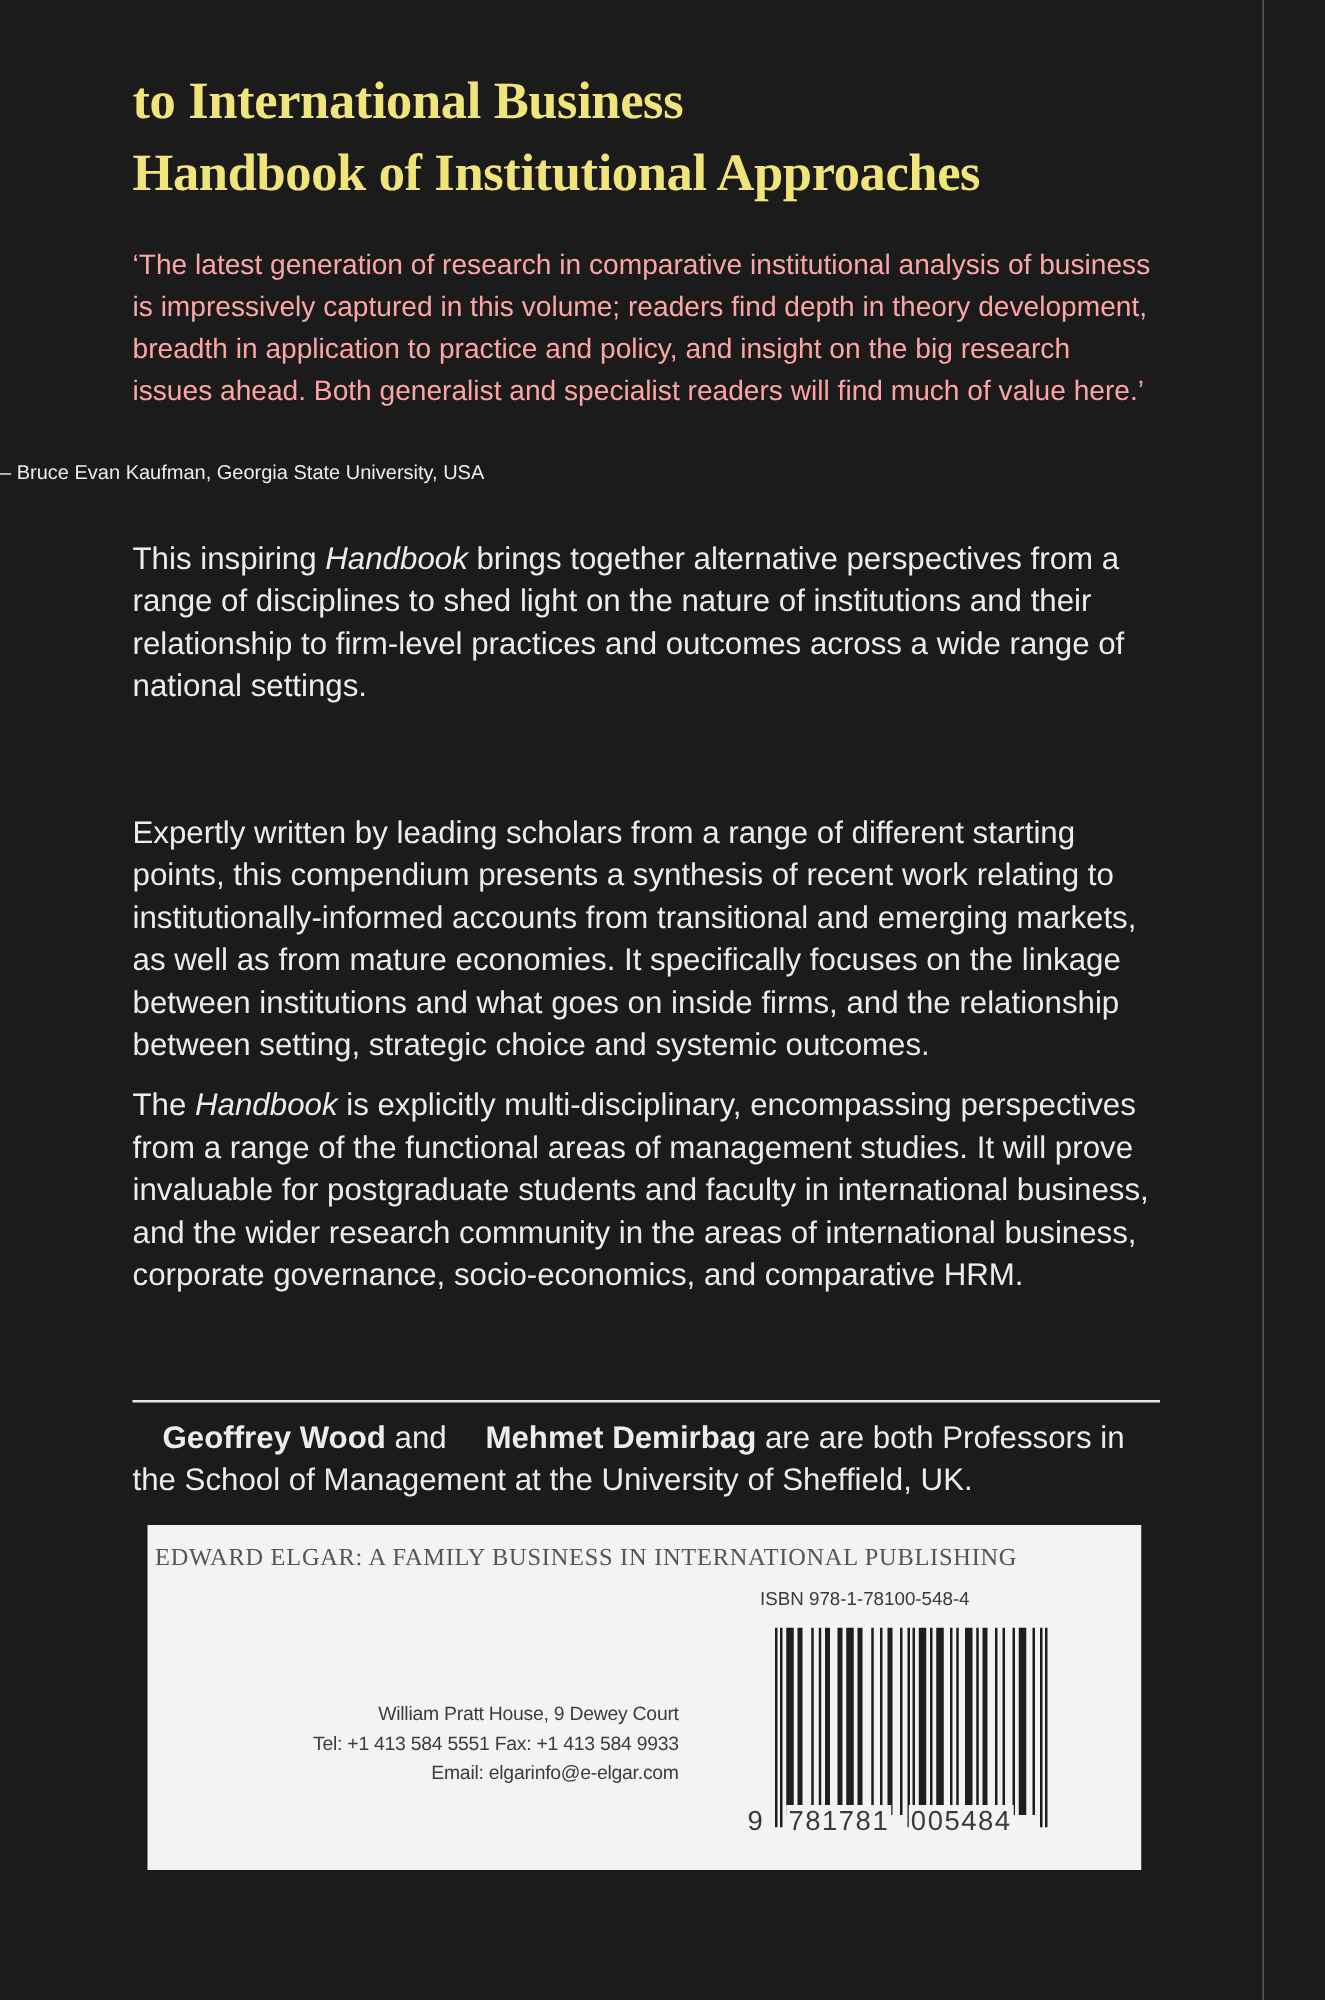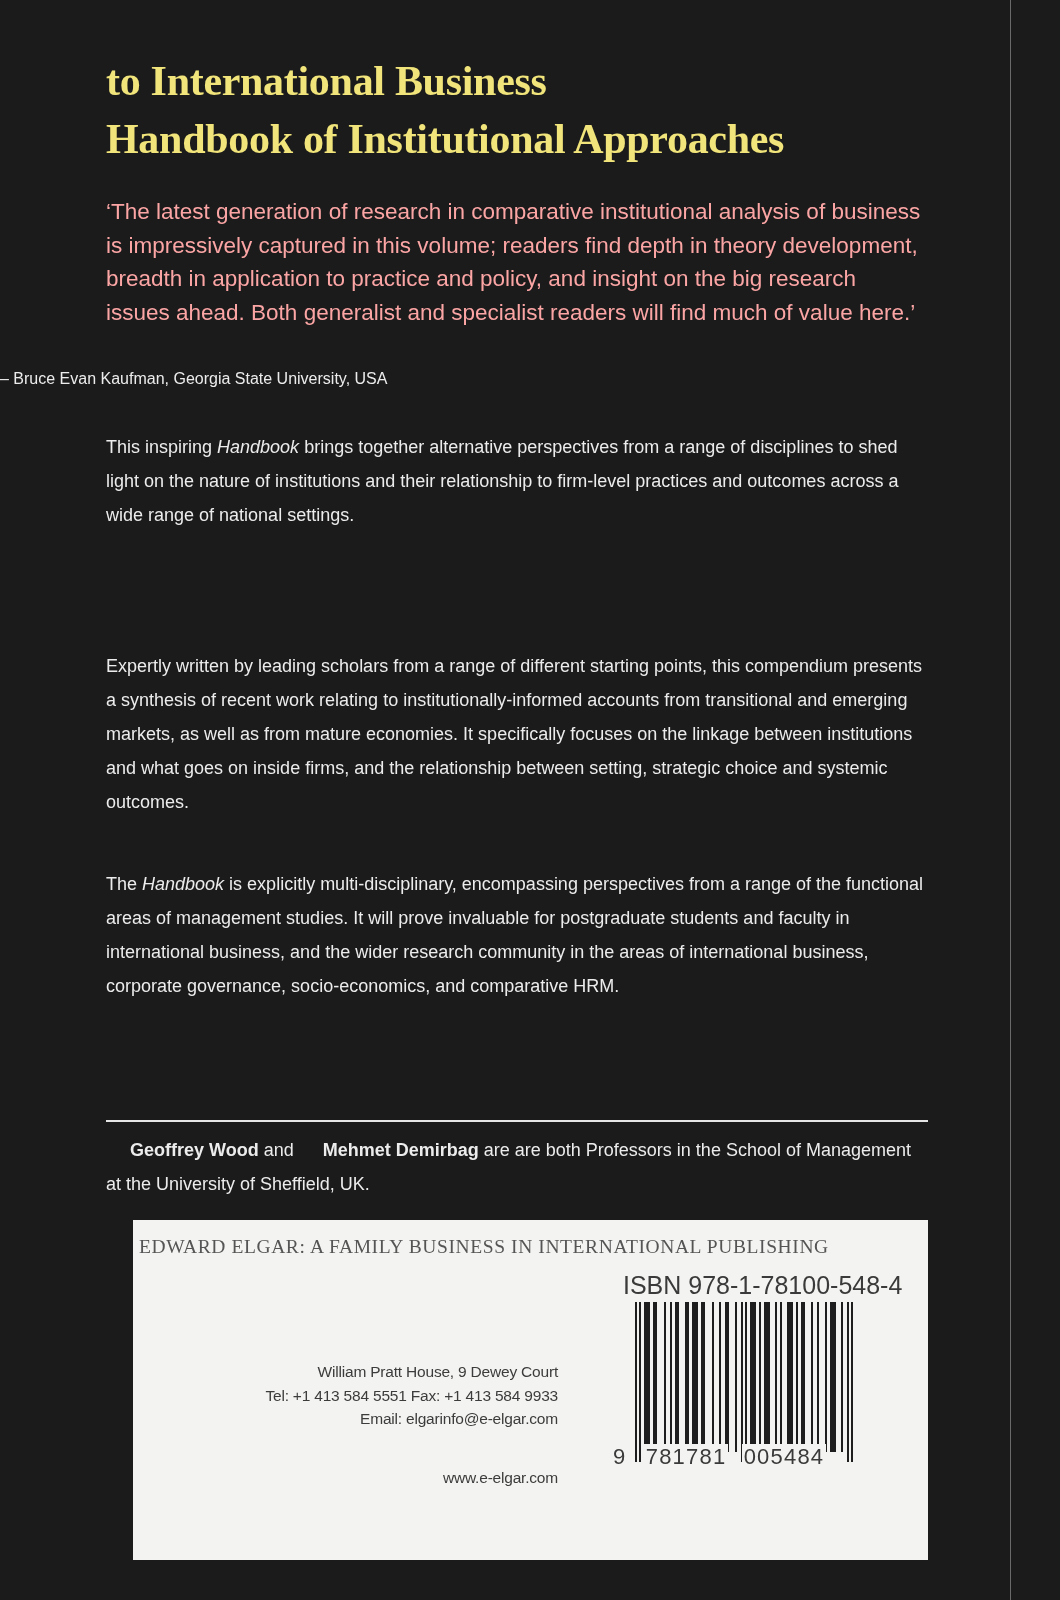--- a/index.html
+++ b/index.html
@@ -23,54 +23,53 @@
   .quote {
     position: absolute; left: 106px; top: 195px; width: 820px;
     font-size: 22.5px; line-height: 33.6px; color: #fca5a5;
   }
   .attribution {
     position: absolute; left: 0; top: 362px; width: 928px; text-align: left;
     font-size: 16px; line-height: 33.6px; color: #ececec;
   }
   .para {
     position: absolute; left: 106px; width: 820px;
-    font-size: 18px; line-height: 34px; color: #ececec;
+    font-size: 25px; line-height: 34px; color: #ececec;
   }
   .para em { font-style: italic; }
   .p1 { top: 430px; }
   .p2 { top: 601px; margin-top: 48px; }
   .p3 { top: 867px; }
   .rule {
     position: absolute; left: 106px; top: 1120px; width: 822px; height: 2px;
     background: #e6e6e6;
   }
   .authors { top: 1133px; }
   .authors b { font-weight: bold; margin-left: 24px; }
   .pubbox {
-    position: absolute; left: 118px; top: 1220px; width: 795px; height: 340px;
+    position: absolute; left: 118px; top: 1220px; width: 795px; height: 276px;
     background: #f3f3f1;
     color: #3a3a3a;
-    margin-left: 15px;
   }
   .pub-header {
     position: absolute; left: 6px; top: 16px; width: 785px;
     font-family: "Liberation Serif", serif; font-size: 19.5px; letter-spacing: 0.6px;
     color: #555; white-space: nowrap;
   }
   .addr {
     position: absolute; right: 370px; width: 420px; text-align: right;
     font-family: "Liberation Sans", sans-serif; font-size: 15.5px; line-height: 23.5px;
     color: #3c3c3c; letter-spacing: -0.2px;
   }
   .addr-uk { top: 52px; }
   .addr-us { top: 140px; }
   .www { top: 246px; }
   .isbn {
     position: absolute; left: 490px; top: 51px;
-    font-size: 25px; color: #3a3a3a;
+    font-size: 15px; color: #3a3a3a;
   }
   .barcode {
     position: absolute; left: 502px; top: 82px; width: 220px; height: 160px;
   }
   .barcode-digits {
     position: absolute; left: 478px; top: 224px; width: 250px;
     font-size: 22px; color: #3a3a3a; letter-spacing: 1.2px;
     background: transparent;
   }
   .barcode-digits span { background: #f3f3f1; padding: 0 2px; }
@@ -101,21 +100,20 @@
 <div class="pubbox">
   <div class="pub-header">EDWARD ELGAR: A FAMILY BUSINESS IN INTERNATIONAL PUBLISHING</div>
 
 
   <div class="addr addr-us">
     <div>William Pratt House, 9 Dewey Court</div>
     <div>Tel: +1 413 584 5551  Fax: +1 413 584 9933</div>
     <div>Email: elgarinfo@e-elgar.com</div>
   </div>
 
-  <div class="addr www">www.e-elgar.com</div>
 
   <div class="isbn">ISBN 978-1-78100-548-4</div>
 
   <svg class="barcode" viewBox="0 0 220 160" preserveAspectRatio="none">
     <g fill="#1e1e1e">
       <rect x="0" y="0" width="2" height="160"></rect>
       <rect x="4" y="0" width="2" height="160"></rect>
       <rect x="9" y="0" width="6" height="150"></rect>
       <rect x="18" y="0" width="4" height="150"></rect>
       <rect x="29" y="0" width="2" height="150"></rect>

